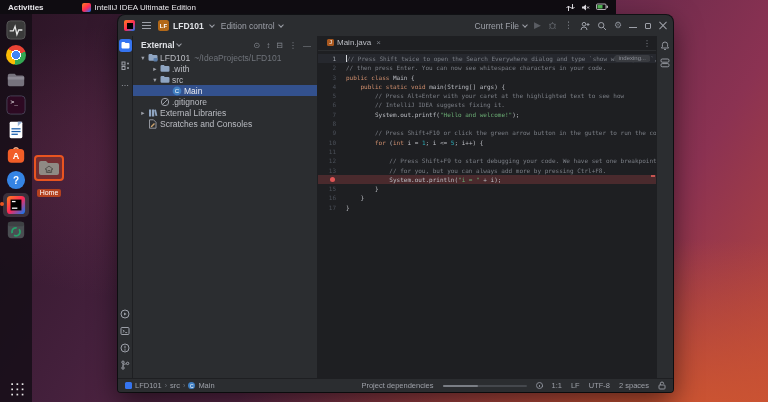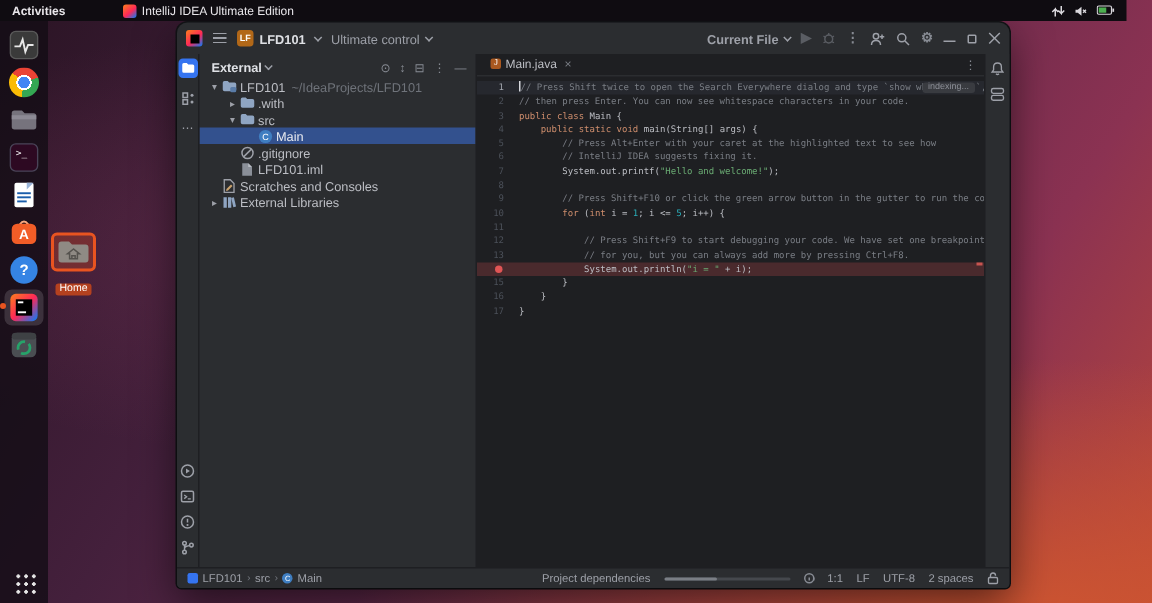--- a/index.html
+++ b/index.html
@@ -5,21 +5,21 @@
   * { margin:0; padding:0; box-sizing:border-box; }
   html,body { width:768px; height:402px; overflow:hidden; font-family:"Liberation Sans", sans-serif; }
   #desktop { position:absolute; inset:0; width:768px; height:402px;
     background:
       radial-gradient(120% 95% at 88% 105%, #cf5630 0%, rgba(207,86,48,0) 48%),
       radial-gradient(80% 60% at 30% 40%, rgba(140,60,100,.35) 0%, rgba(0,0,0,0) 60%),
       linear-gradient(123deg, #2a1424 0%, #44203c 30%, #63294b 55%, #8b3252 78%, #b9473a 100%);
   }
 
   
-  #topbar { position:absolute; left:0; top:0; width:751px; height:14px; background:#0f0c11; color:#e8e6ea; font-size:8px; display:flex; align-items:center; z-index:50; }
+  #topbar { position:absolute; left:0; top:0; width:616px; height:14px; background:#0f0c11; color:#e8e6ea; font-size:8px; display:flex; align-items:center; z-index:50; }
   #topbar .tb-left { display:flex; align-items:center; gap:10px; padding-left:8px; }
   #topbar .tb-activities { font-weight:bold; }
   .tb-appicon { width:9px; height:9px; border-radius:2px; background:linear-gradient(140deg,#fc801d,#fe2857 55%,#007eff); display:inline-block; }
   .tb-app { display:flex; align-items:center; gap:4px;margin-left:28px; }
   #topbar .tb-clock { position:absolute; left:0; right:0; text-align:center; font-weight:bold; }
   #topbar .tb-tray { margin-left:auto; display:flex; align-items:center; gap:6px; padding-right:8px; z-index:2; }
   .tray-svg { display:block; }
 
   
   #dock { position:absolute; left:0; top:14px; width:32px; height:388px; background:rgba(18,13,20,.78); display:flex; flex-direction:column; align-items:center; padding-top:4px; z-index:40; }
@@ -42,21 +42,21 @@
 
   
   #titlebar { height:21px; flex:0 0 21px; display:flex; align-items:center; font-size:8.5px; color:#9da0a8; padding:0 6px; }
   .tbr-group { display:flex; align-items:center; gap:7px; }
   .idea-logo { width:11px; height:11px; border-radius:2px; background:linear-gradient(140deg,#fc801d,#fe2857 55%,#007eff); position:relative; }
   .idea-logo::after { content:""; position:absolute; inset:2.5px; background:#000; }
   .hamburger { width:9px; height:7px; background:repeating-linear-gradient(#9da0a8 0 1px, rgba(0,0,0,0) 1px 3px); }
   .lf-badge { width:11px; height:11px; border-radius:2.5px; background:#b26818; color:#fff; font-size:6px; font-weight:bold; display:flex; align-items:center; justify-content:center; }
   .proj-name { color:#dfe1e5; font-weight:bold; }
   .chev { width:4px; height:4px; border-right:1px solid #9da0a8; border-bottom:1px solid #9da0a8; transform:rotate(45deg); display:inline-block; margin:0 0 2px 2px; }
-  #titlebar .right { margin-left:auto; display:flex; align-items:center; gap:7px;font-weight:bold; }
+  #titlebar .right { margin-left:auto; display:flex; align-items:center; gap:7px; }
   .tb-icon { color:#878b93; font-size:9px; line-height:1; }
   .dis { color:#5a5d63; }
   .win-btn { width:8px; height:8px; position:relative; display:inline-block; }
   .wb-min::after { content:""; position:absolute; left:0; right:0; bottom:2px; height:1px; background:#9da0a8; }
   .wb-max::after { content:""; position:absolute; inset:1px; border:1px solid #9da0a8; border-radius:1px; }
   .wb-close::before,.wb-close::after { content:""; position:absolute; left:-1px; top:3.5px; width:10px; height:1px; background:#9da0a8; }
   .wb-close::before { transform:rotate(45deg); } .wb-close::after { transform:rotate(-45deg); }
 
   
   #main-row { flex:1; display:flex; min-height:0; }
@@ -229,21 +229,21 @@
     <div id="titlebar">
       <div class="tbr-group">
         <span class="idea-logo"></span>
         <span class="hamburger"></span>
         <span class="tbr-group" style="gap:4px">
           <span class="lf-badge">LF</span>
           <span class="proj-name">LFD101</span>
           <span class="chev"></span>
         </span>
         <span class="tbr-group" style="gap:2px">
-          <span>Ultimate control</span>
+          <span>Edition control</span>
           <span class="chev"></span>
         </span>
       </div>
       <div class="right">
         <span class="tbr-group" style="gap:2px">
           <span>Current File</span>
           <span class="chev"></span>
         </span>
         <span class="tb-icon dis">▶</span>
         <svg width="9" height="9" viewBox="0 0 9 9">
@@ -370,50 +370,40 @@
             <div class="tree-row" style="padding-left: 18px;">
               <span class="tree-arrow"></span>
               <span class="tree-icon">
                 <svg width="10" height="10" viewBox="0 0 10 10">
                   <circle cx="5" cy="5" r="3.7" fill="none" stroke="#9da0a8"></circle>
                   <path d="M2.4 7.6 L7.6 2.4" stroke="#9da0a8"></path>
                 </svg>
               </span>
               <span class="tree-label">.gitignore</span>
             </div>
-            <div class="tree-row" style="padding-left: 18px;">
-              <span class="tree-arrow"></span>
-              <span class="tree-icon">
-                <svg width="9" height="10" viewBox="0 0 9 10">
-                  <path d="M1.5 .8 h4 L8 3.3 v5.9 H1.5 z" fill="#8a8f98"></path>
-                  <path d="M5.5 .8 L8 3.3 H5.5 z" fill="#b9bdc4"></path>
-                </svg>
-              </span>
-              <span class="tree-label">LFD101.iml</span>
-            </div>
-            <div class="tree-row" style="padding-left: 6px;">
-              <span class="tree-arrow"></span>
-              <span class="tree-icon">
-                <svg width="9" height="10" viewBox="0 0 9 10">
-                  <path d="M1.5 .8 h4 L8 3.3 v5.9 H1.5 z" fill="none" stroke="#9da0a8" stroke-width="0.9"></path>
-                  <path d="M3 7 l3-3 1 1 -3 3 -1.3.3 z" fill="#c9a26d"></path>
-                </svg>
-              </span>
-              <span class="tree-label">Scratches and Consoles</span>
-            </div>
             <div class="tree-row" style="padding-left: 6px;">
               <span class="tree-arrow">▸</span>
               <span class="tree-icon">
                 <svg width="10" height="10" viewBox="0 0 10 10">
                   <rect x="1" y="1.5" width="2.2" height="7" fill="#8fa5c2"></rect>
                   <rect x="4" y="1.5" width="2.2" height="7" fill="#8fa5c2"></rect>
                   <path d="M6.8 2.2 l2-.5 1.6 6.8 -2 .5 z" fill="#8fa5c2" transform="scale(0.9)"></path>
                 </svg>
               </span>
               <span class="tree-label">External Libraries</span>
+            </div>
+            <div class="tree-row" style="padding-left: 6px;">
+              <span class="tree-arrow"></span>
+              <span class="tree-icon">
+                <svg width="9" height="10" viewBox="0 0 9 10">
+                  <path d="M1.5 .8 h4 L8 3.3 v5.9 H1.5 z" fill="none" stroke="#9da0a8" stroke-width="0.9"></path>
+                  <path d="M3 7 l3-3 1 1 -3 3 -1.3.3 z" fill="#c9a26d"></path>
+                </svg>
+              </span>
+              <span class="tree-label">Scratches and Consoles</span>
             </div>
           </div>
       </div>
 
       <div id="editor-col">
         <div id="tabbar">
           <span class="tab">
             <span class="java-ico">J</span>
             <span>Main.java</span>
             <span class="tab-close">×</span>

